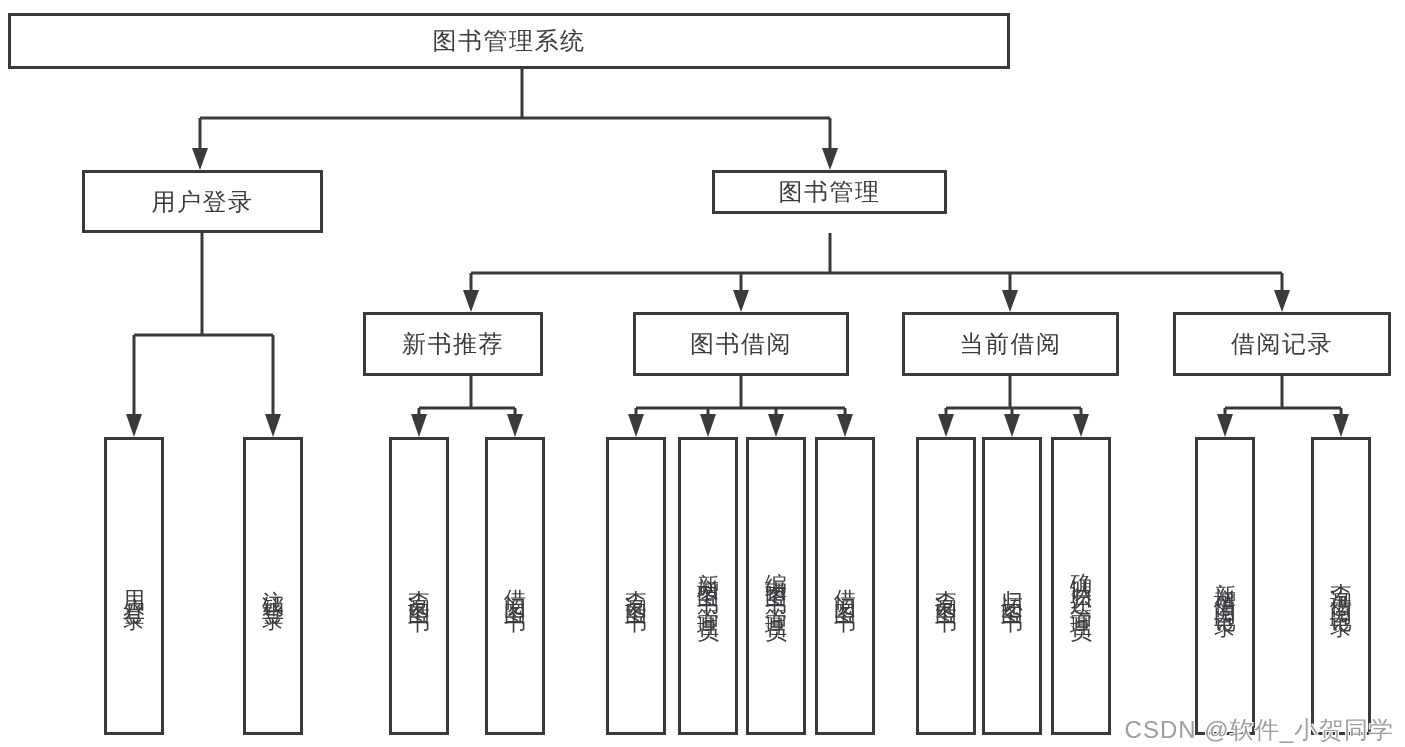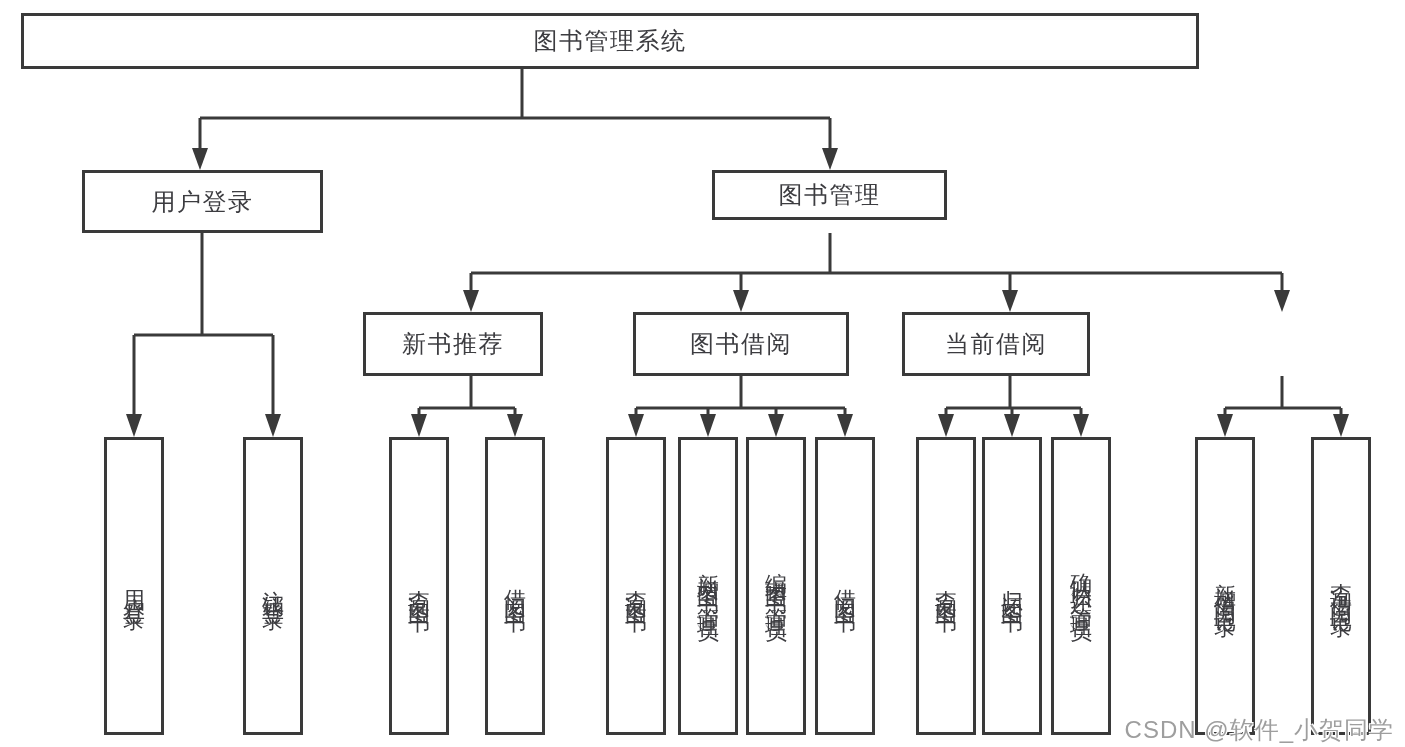--- a/index.html
+++ b/index.html
@@ -43,29 +43,29 @@
   }
   .leaf .vlabel {
     writing-mode: vertical-rl;
     text-orientation: mixed;
     font-size: 22px;
     letter-spacing: 7px;
     line-height: 1;
     color: var(--text);
   }
   
-  .n-root  { left: 21px;  top: 13px;  width: 1178px; height: 56px; }
+  .n-root  { left: 8px;  top: 13px;  width: 1002px; height: 56px; }
   
   .n-user  { left: 82px;  top: 170px; width: 241px; height: 63px; }
-  .n-mgmt  { left: 712px; top: 170px; width: 235px; height: 50px; align-items: center; }
+  .n-mgmt  { left: 712px; top: 170px; width: 235px; height: 44px; align-items: center; }
   
   .sec     { top: 312px; height: 64px; }
   .n-sec1  { left: 363px;  width: 180px; }
   .n-sec2  { left: 633px;  width: 216px; }
-  .n-sec3  { left: 902px;  width: 188px; }
+  .n-sec3  { left: 902px;  width: 217px; }
   .n-sec4  { left: 1173px; width: 218px; }
   
   .leaf    { top: 437px; height: 298px; width: 60px; }
   .n-l1  { left: 104px; }
   .n-l2  { left: 243px; }
   .n-l3  { left: 389px; }
   .n-l4  { left: 485px; }
   .n-l5  { left: 606px; }
   .n-l6  { left: 678px; }
   .n-l7  { left: 746px; }
@@ -141,20 +141,23 @@
 
   <div class="node sec n-sec1">
     <span class="hlabel">新书推荐</span>
   </div>
   <div class="node sec n-sec2">
     <span class="hlabel">图书借阅</span>
   </div>
   <div class="node sec n-sec3">
     <span class="hlabel">当前借阅</span>
   </div>
+  <div class="node sec n-sec4">
+    <span class="hlabel">借阅记录</span>
+  </div>
 
   <div class="node leaf n-l1">
     <span class="vlabel">用户登录</span>
   </div>
   <div class="node leaf n-l2">
     <span class="vlabel">注销登录</span>
   </div>
 
   <div class="node leaf n-l3">
     <span class="vlabel">查询图书</span>

